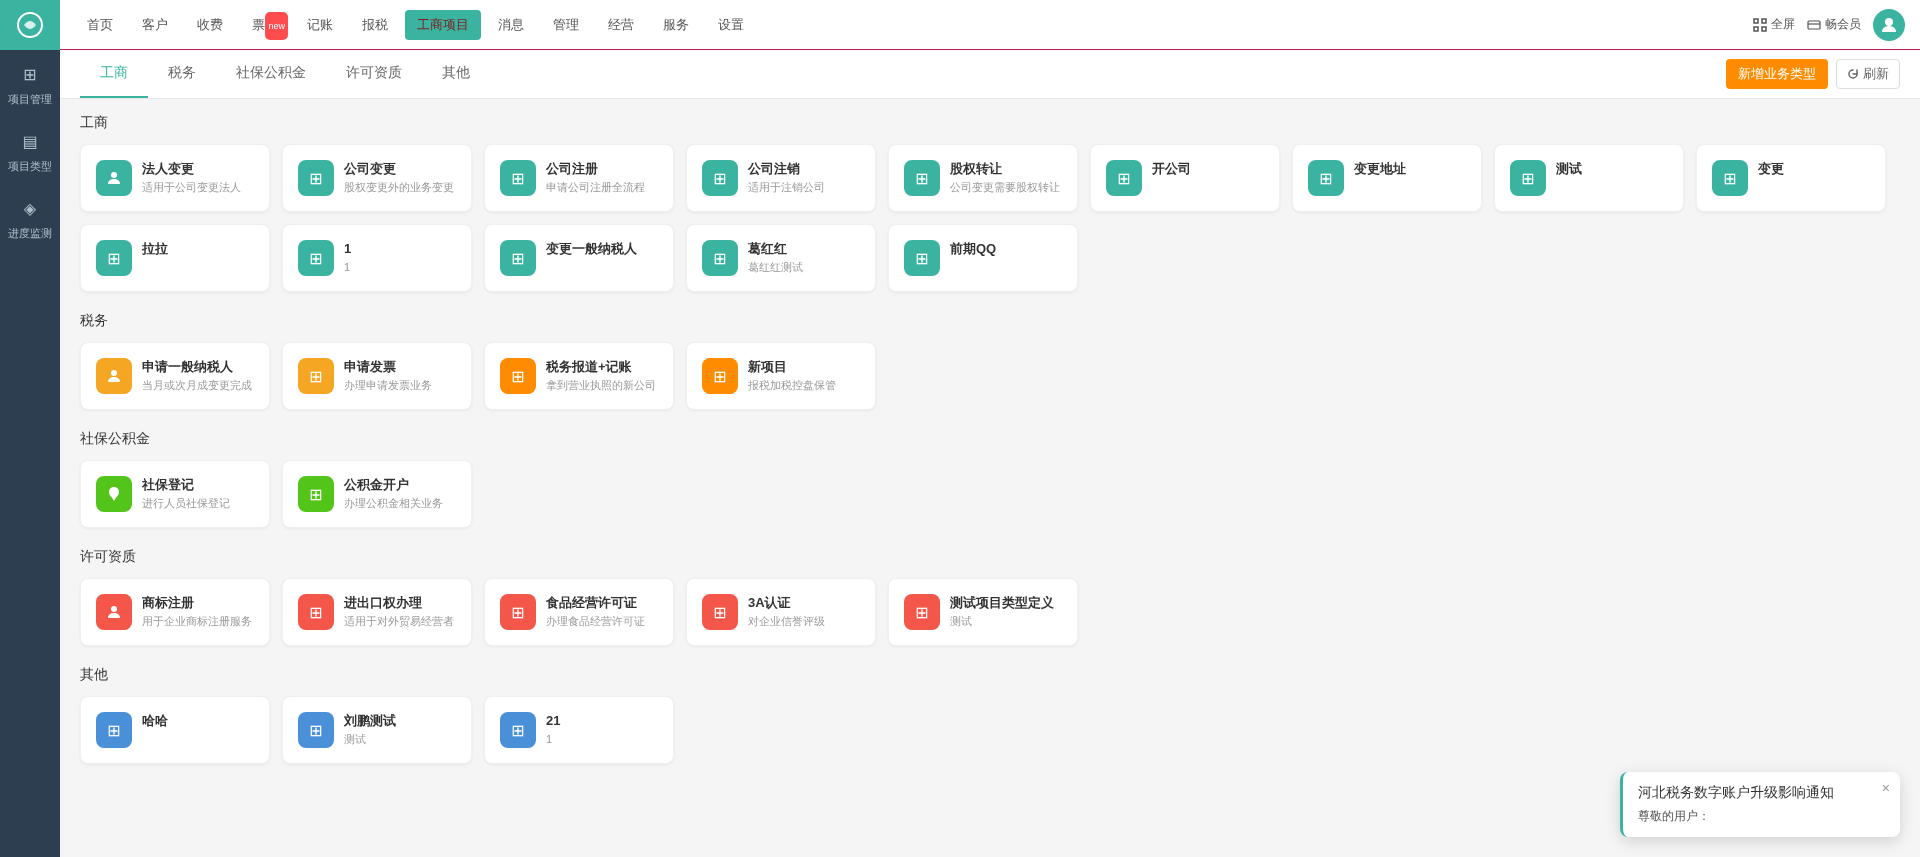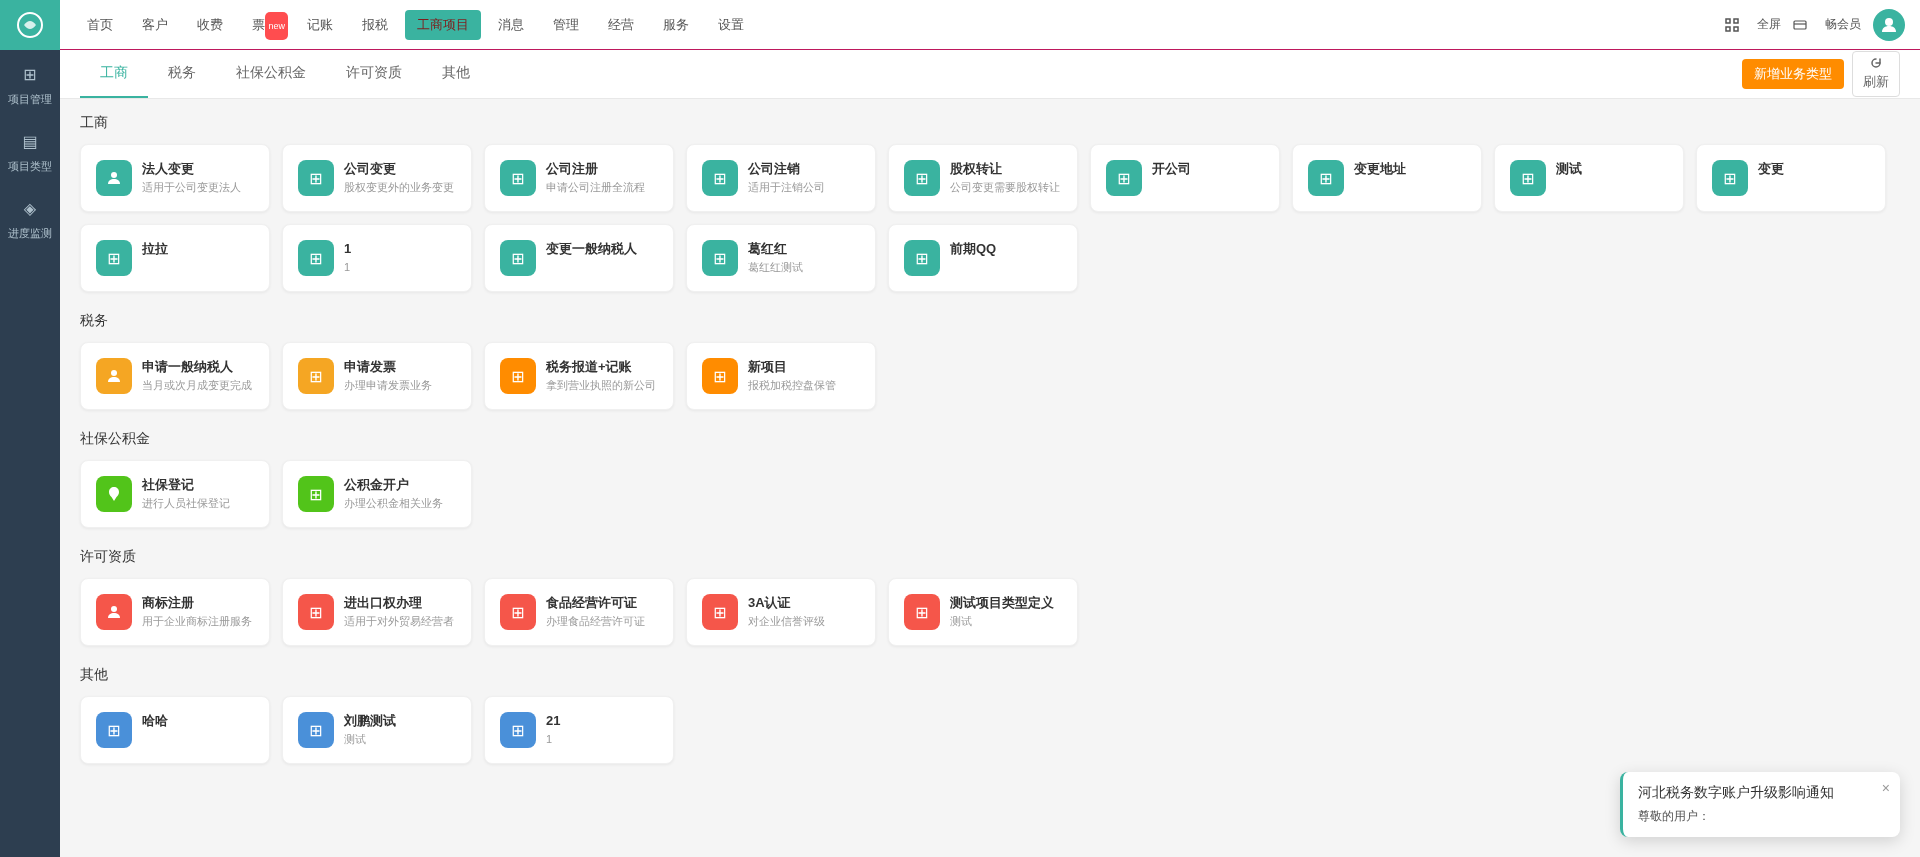--- a/index.html
+++ b/index.html
@@ -98,21 +98,21 @@
       display: flex;
       align-items: center;
       gap: 12px;
       color: #555;
       font-size: 12px;
     }
     .fullscreen-btn, .vip-btn {
       cursor: pointer;
       display: flex;
       align-items: center;
-      gap: 18px;
+      gap: 4px;
       font-size: 12px;
       color: #555;
     }
     .avatar {
       width: 32px;
       height: 32px;
       border-radius: 50%;
       background: #3ab3a0;
       display: flex;
       align-items: center;
@@ -174,21 +174,20 @@
       background: none;
       border: 1px solid #ddd;
       padding: 5px 10px;
       border-radius: 4px;
       cursor: pointer;
       color: #666;
       font-size: 13px;
       display: flex;
       align-items: center;
       gap: 4px;
-      flex-direction: column;
     }
 
     
     .page-body {
       flex: 1;
       overflow-y: auto;
       padding: 15px 20px;
     }
 
     

